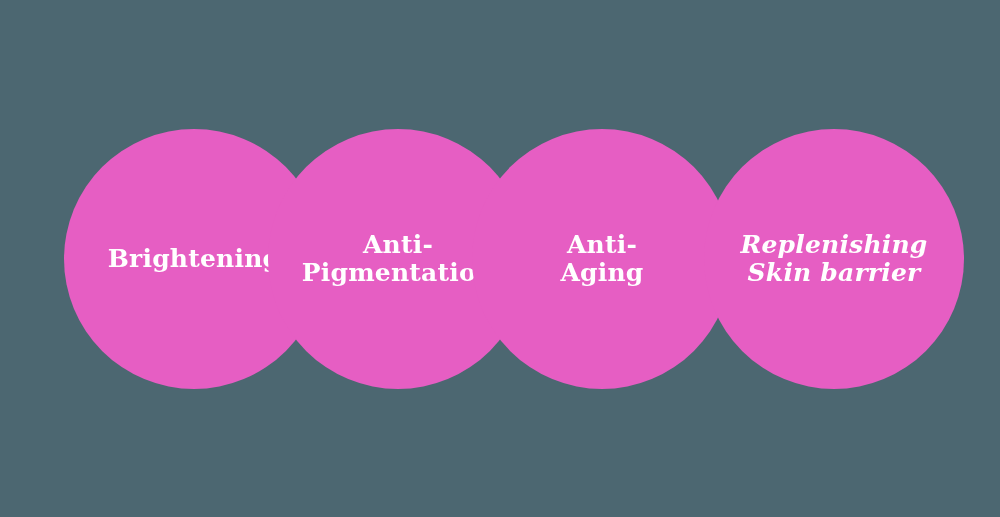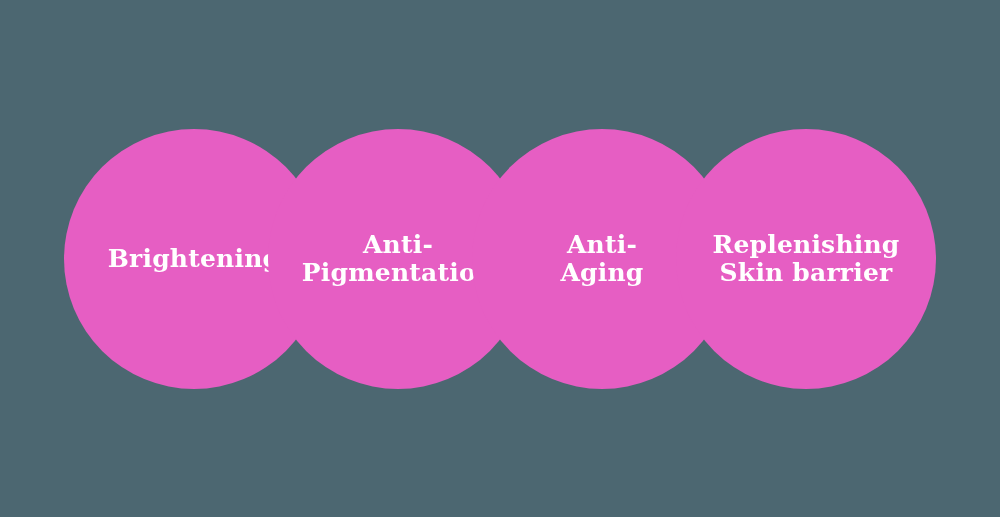--- a/index.html
+++ b/index.html
@@ -27,21 +27,21 @@
     height: 260px;
     border-radius: 50%;
     background: var(--pink);
     display: flex;
     align-items: center;
     justify-content: center;
   }
   .circle.c1 { left: 64px; }
   .circle.c2 { left: 268px; }
   .circle.c3 { left: 472px; }
-  .circle.c4 { left: 676px; }
+  .circle.c4 { left: 704px; font-style: italic; }
   .circle-label {
     color: var(--text);
     font-weight: bold;
     font-size: 25px;
     line-height: 1.12;
     text-align: center;
     white-space: pre-line;
     letter-spacing: 0.2px;
   }
 </style>

